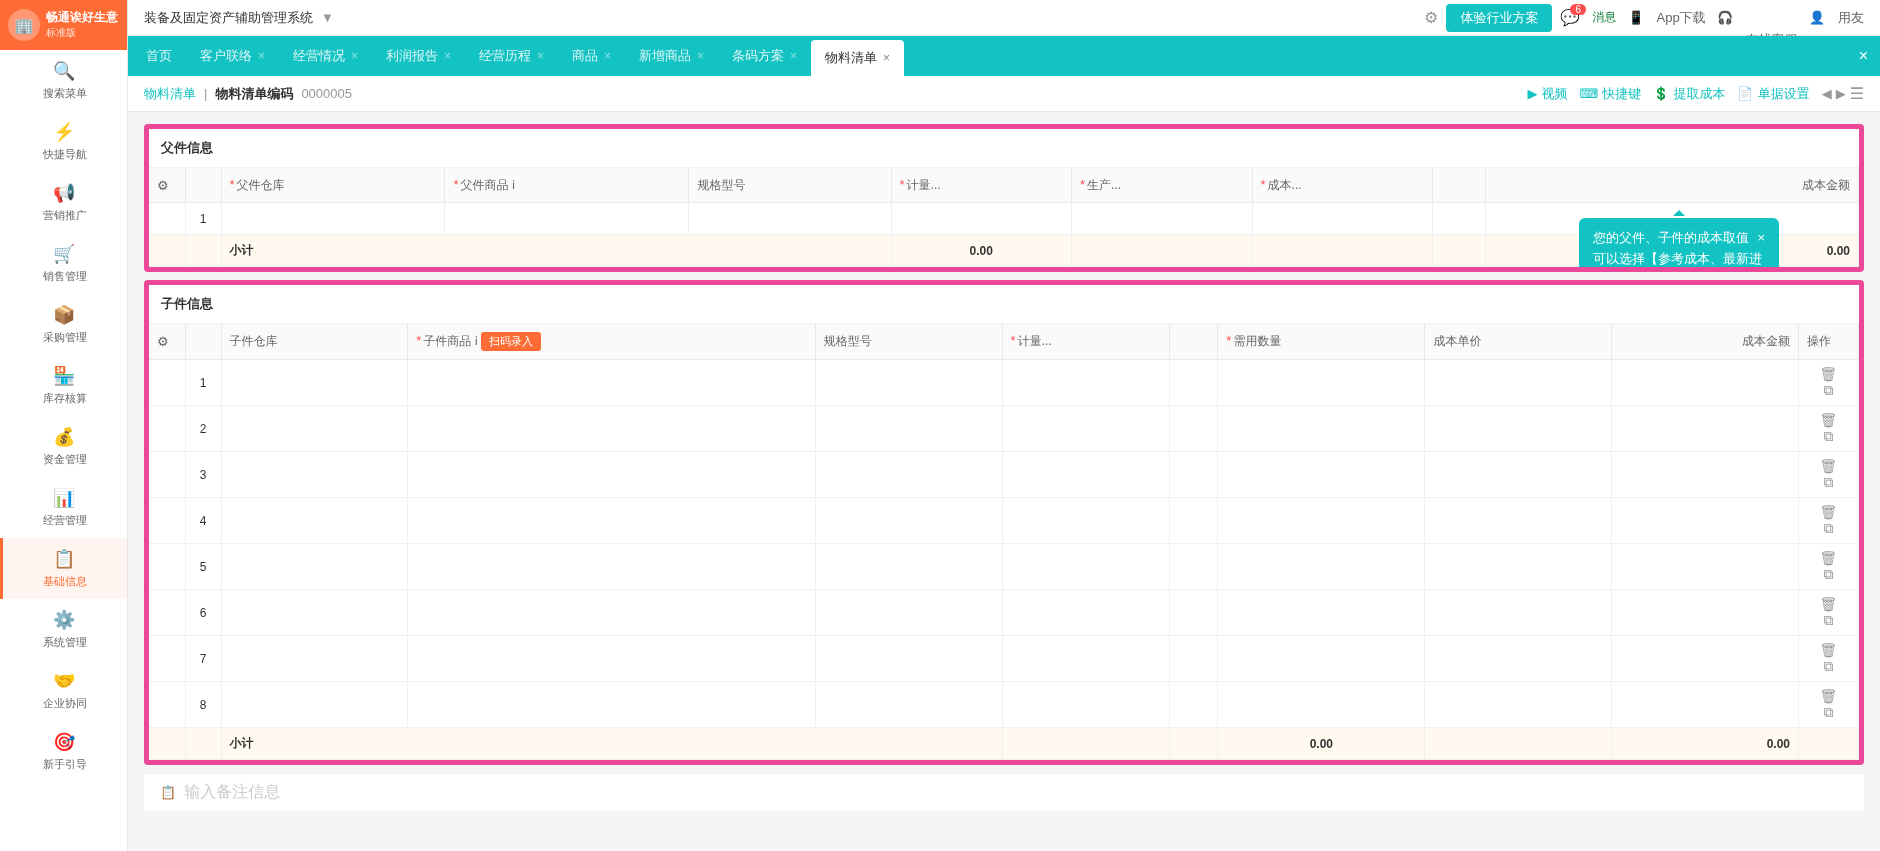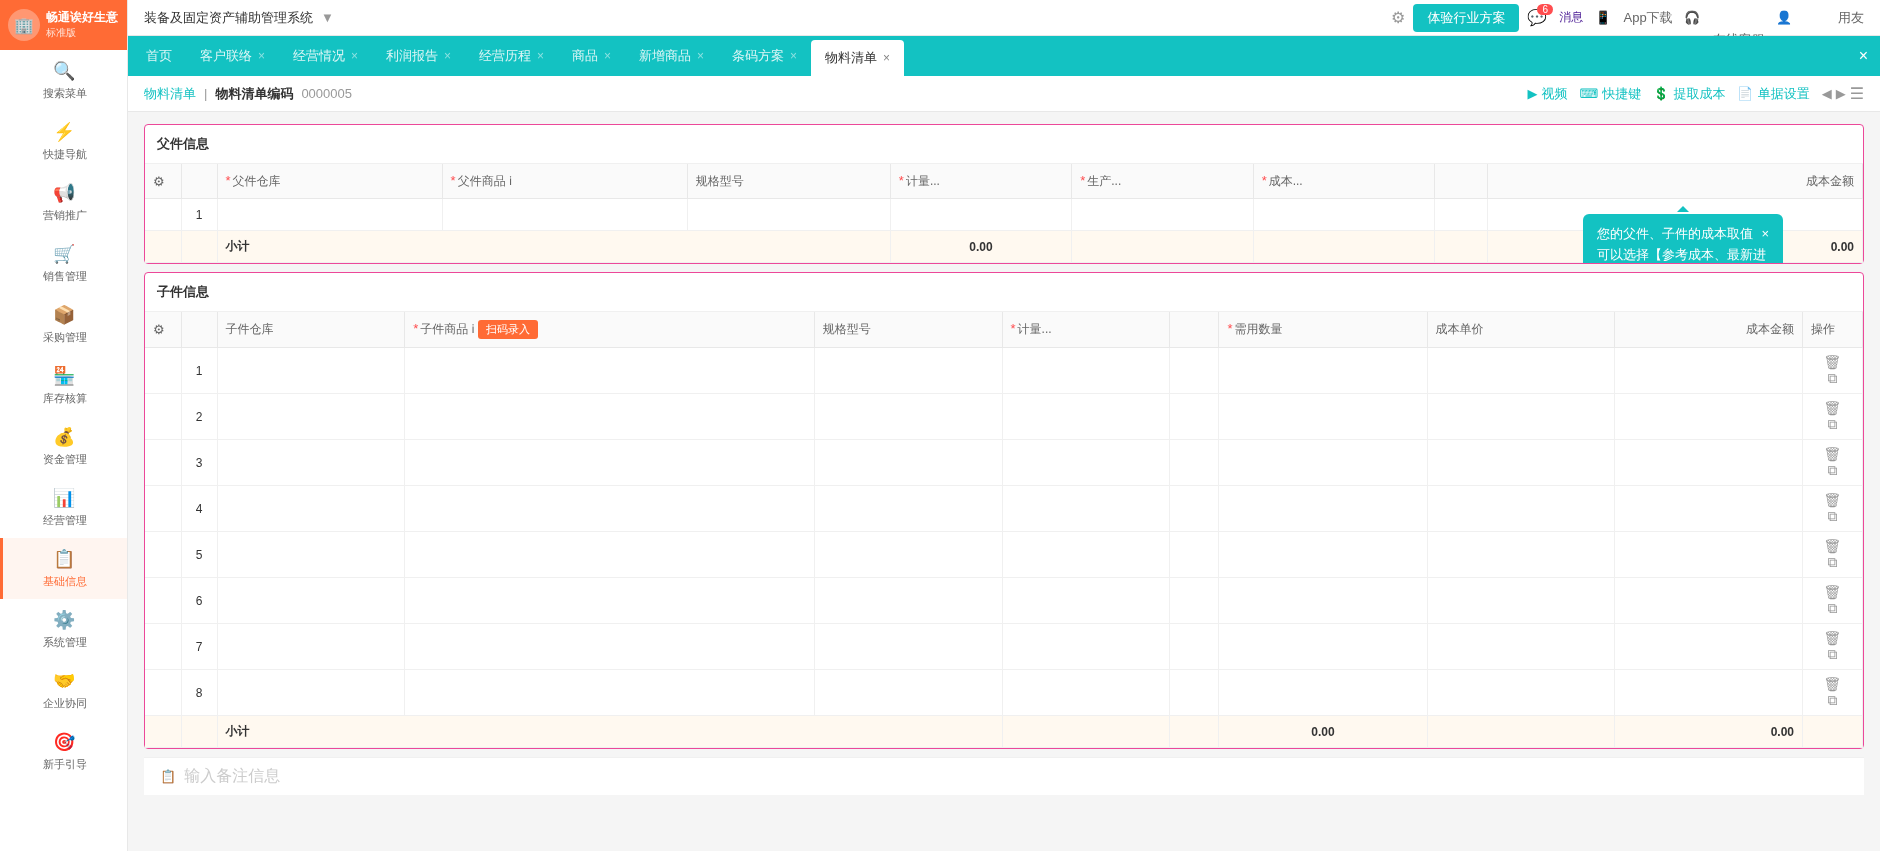--- a/index.html
+++ b/index.html
@@ -19,21 +19,21 @@
     
     .main { flex: 1; display: flex; flex-direction: column; overflow: hidden; }
 
     
     .topbar { height: 36px; background: #fff; border-bottom: 1px solid #e8e8e8; display: flex; align-items: center; padding: 0 16px; gap: 8px; }
     .topbar-title { flex: 1; font-size: 13px; color: #333; display: flex; align-items: center; gap: 8px; }
     .topbar-actions { display: flex; align-items: center; gap: 12px; margin-left: auto; }
     .topbar-btn { background: #13c2c2; color: #fff; border: none; padding: 5px 14px; border-radius: 4px; cursor: pointer; font-size: 13px; }
     .topbar-icon { color: #666; cursor: pointer; font-size: 16px; position: relative; }
     .topbar-badge { position: absolute; top: -4px; right: -6px; background: #ff4d4f; color: #fff; border-radius: 8px; font-size: 10px; padding: 0 4px; min-width: 16px; text-align: center; }
-    .topbar-user { display: flex; align-items: center; gap: 4px; cursor: pointer; color: #666; margin-left: 33px; }
+    .topbar-user { display: flex; align-items: center; gap: 4px; cursor: pointer; color: #666; }
 
     
     .nav-tabs { height: 40px; background: #13c2c2; display: flex; align-items: center; padding: 0 4px; overflow-x: auto; }
     .nav-tab { padding: 16px 14px; height: 40px; display: flex; align-items: center; color: rgba(255,255,255,0.85); cursor: pointer; gap: 6px; white-space: nowrap; font-size: 13px; }
     .nav-tab.active { background: #fff; color: #333; border-radius: 4px 4px 0 0; margin-top: 4px; height: 36px; }
     .nav-tab-close { font-size: 12px; opacity: 0.6; }
     .nav-close-btn { margin-left: auto; color: #fff; cursor: pointer; padding: 0 8px; font-size: 16px; }
 
     
     .page-header { background: #fff; padding: 8px 16px; border-bottom: 1px solid #e8e8e8; display: flex; align-items: center; justify-content: space-between; }
@@ -42,21 +42,21 @@
     .breadcrumb-sep { color: #999; }
     .breadcrumb-current { color: #333; font-weight: bold; }
     .page-code { color: #999; }
     .page-actions { display: flex; align-items: center; gap: 12px; color: #13c2c2; font-size: 13px; }
     .page-action { display: flex; align-items: center; gap: 4px; cursor: pointer; }
 
     
     .content { flex: 1; overflow-y: auto; padding: 0 16px 16px; background: #f5f5f5; }
 
     
-    .section { background: #fff; margin-top: 12px; border-radius: 4px; border: 1px solid #ec4899; }
+    .section { background: #fff; margin-top: 12px; border-radius: 4px; border: 5px solid #ec4899; }
     .section-title { padding: 10px 12px; font-weight: bold; color: #333; font-size: 13px; border-bottom: 1px solid #f0f0f0; }
 
     
     .data-table { width: 100%; border-collapse: collapse; }
     .data-table th { background: #fafafa; padding: 8px 8px; text-align: left; color: #666; font-weight: normal; border-bottom: 1px solid #e8e8e8; border-right: 1px solid #e8e8e8; white-space: nowrap; font-size: 12px; }
     .data-table td { padding: 6px 8px; border-bottom: 1px solid #f0f0f0; border-right: 1px solid #f0f0f0; color: #333; font-size: 12px; height: 32px; }
     .data-table .subtotal td { background: #fff9f0; font-weight: bold; }
     .th-settings { width: 36px; text-align: center; }
     .th-num { width: 36px; text-align: center; }
     .required { color: #ff4d4f; margin-right: 2px; }
@@ -144,21 +144,21 @@
       <span>装备及固定资产辅助管理系统</span>
       <span style="cursor:pointer; color:#999;">▼</span>
     </span>
     <span style="color:#999; font-size:16px; cursor:pointer;">⚙</span>
     <button class="topbar-btn">体验行业方案</button>
     <div class="topbar-actions">
       <div class="topbar-icon">
         💬
         <span class="topbar-badge">6</span>
       </div>
-      <span style="font-size:12px; color:#4c1d95;">消息</span>
+      <span style="font-size:12px; color:#15803d;">消息</span>
       <span style="color:#999;">📱</span>
       <span style="color:#666; cursor:pointer;">App下载</span>
       <span style="color:#999;">🎧</span>
       <span style="color:#666; cursor:pointer;margin-top:44px;">在线客服</span>
       <span style="color:#999;">👤</span>
       <span class="topbar-user">用友</span>
     </div>
   </div>
 
   <div class="nav-tabs">

